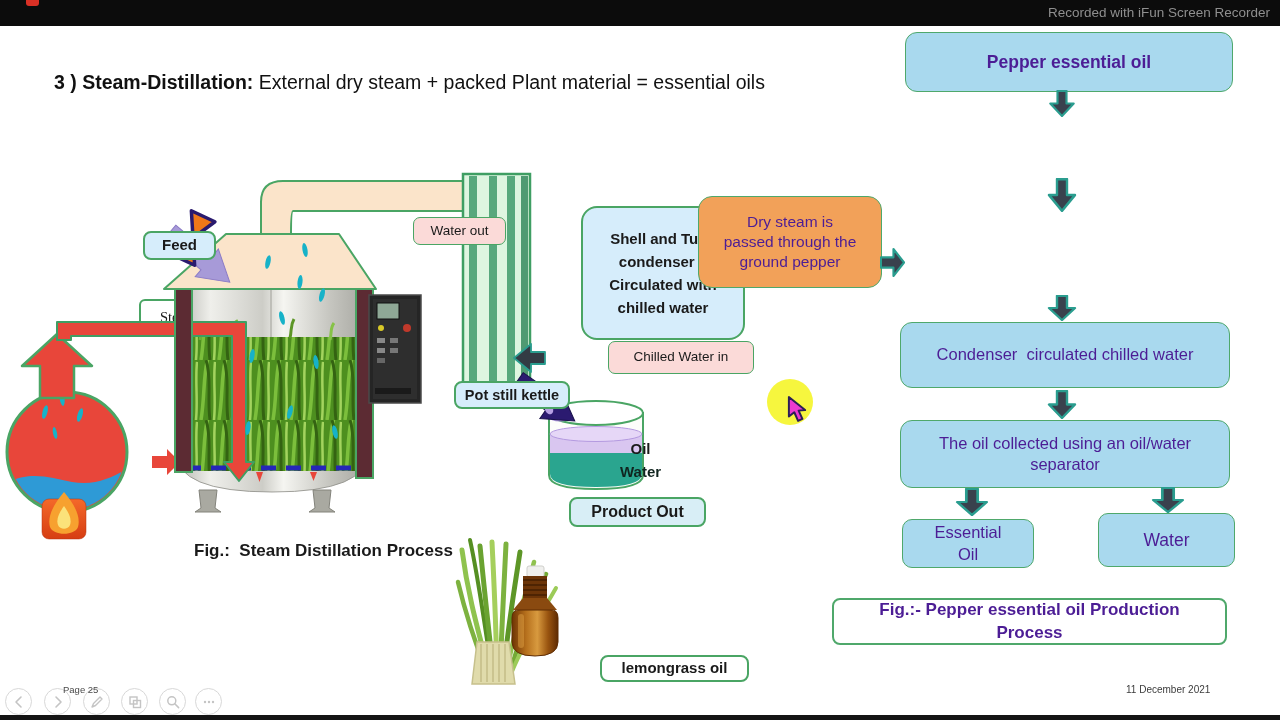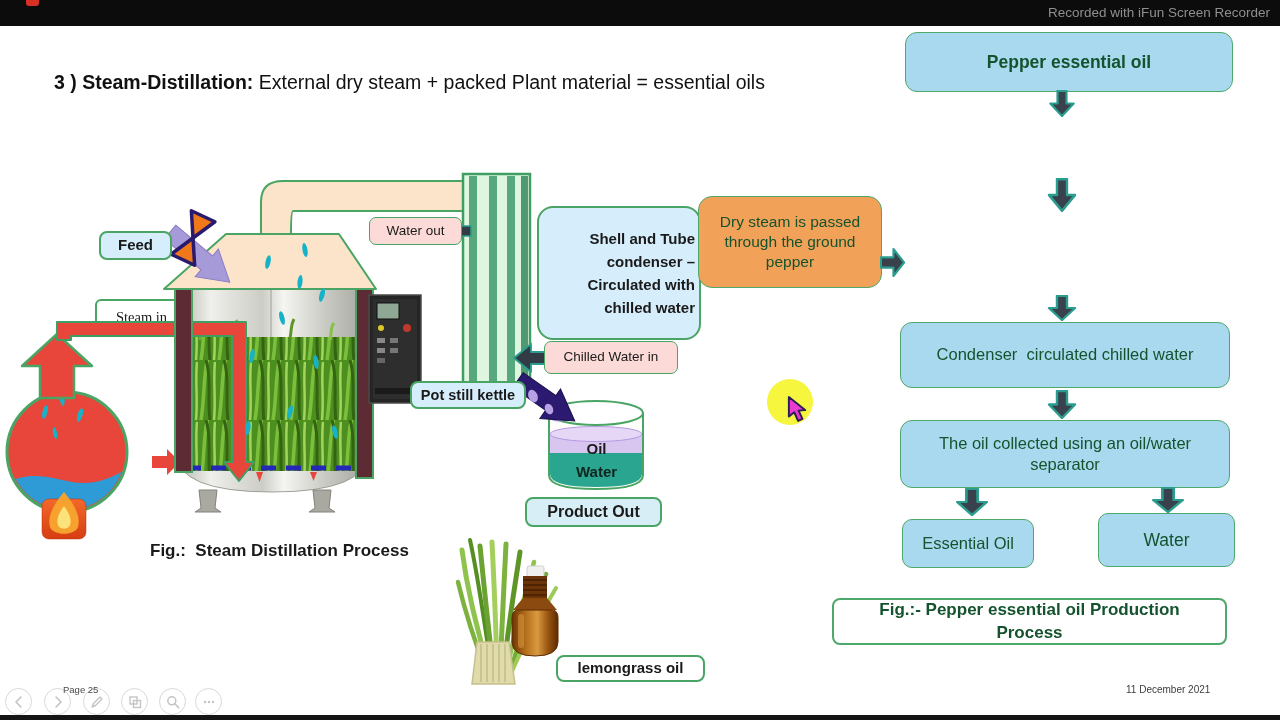--- a/index.html
+++ b/index.html
@@ -9,30 +9,30 @@
   #topbar{position:absolute;left:0;top:0;width:1280px;height:26px;background:#0c0c0c;z-index:10;}
   #topbar .wm{position:absolute;right:10px;top:0;line-height:26px;font-size:13.5px;color:#8f8f8f;}
   #rec-ind{position:absolute;left:26px;top:0;width:13px;height:6px;background:#d93025;
            border-radius:0 0 3px 3px;z-index:11;}
   
   #title{position:absolute;left:54px;top:71px;width:810px;font-size:19.5px;color:#111;z-index:2;}
   #title .b{font-weight:bold;}
   
   #diag{position:absolute;left:0;top:0;z-index:1;pointer-events:none;}
   
-  .lbl{position:absolute;display:flex;align-items:center;justify-content:center;text-align:right;
-       box-sizing:border-box;z-index:2;color:#1a1a1a;line-height:1.25;}
+  .lbl{position:absolute;display:flex;align-items:center;justify-content:center;text-align:center;
+       box-sizing:border-box;z-index:2;color:#1a1a1a;line-height:1.25;margin-left:44px;}
   .blue{background:#d6edfb;border:2px solid #4aa564;border-radius:8px;}
   .pink{background:#fbdad8;border:1.5px solid #4aa564;border-radius:7px;}
   .wlbl{background:#ffffff;border:2px solid #4aa564;border-radius:8px;}
   .under{z-index:0 !important;align-items:flex-start !important;padding-top:7px;font-family:Liberation Serif, serif;}
   
   .fcbox{position:absolute;display:flex;align-items:center;justify-content:center;text-align:center;
-         background:#a9d9ee;border:1.6px solid #4fa86b;border-radius:12px;color:#14532d;
-         font-size:16.5px;line-height:1.3;z-index:2;box-sizing:border-box;padding:4px 12px;}
+         background:#a9d9ee;border:1.6px solid #4fa86b;border-radius:12px;color:#4c1d95;
+         font-size:16.5px;line-height:1.3;z-index:2;box-sizing:border-box;padding:4px 24px;}
   .prewrap{white-space:pre-wrap;}
   .pre{white-space:pre;}
   .arr{position:absolute;z-index:3;}
   
   #cursor-halo{position:absolute;left:767px;top:379px;width:46px;height:46px;border-radius:50%;
                background:#f6f63e;z-index:20;}
   #cursor{position:absolute;left:787px;top:396px;z-index:21;}
   
   .tbtn{position:absolute;top:688px;width:27px;height:27px;border:1.5px solid #d8d8d8;border-radius:50%;
         background:#fff;display:flex;align-items:center;justify-content:center;z-index:15;box-sizing:border-box;}
@@ -228,21 +228,21 @@
       <line x1="523" y1="595" x2="547" y2="595" stroke="#451f02" stroke-width="1.5"></line>
       <path d="M523,598 L513,610 L557,610 L547,598 Z" fill="#8a4a10"></path>
       <path d="M512,618 Q512,609 520,610 L550,610 Q558,609 558,618 L558,642 Q558,656 535,656 Q512,656 512,642 Z" fill="url(#amber)" stroke="#5e2c03" stroke-width="1"></path>
       <rect x="518" y="614" width="6" height="34" rx="3" fill="#d89a3f" opacity="0.55"></rect>
     </g>
   </svg>
 
   <div class="lbl blue" style="left:99px;top:231px;width:73px;height:29px;font-size:15px;font-weight:bold;">Feed</div>
   <div class="lbl pink" style="left:369px;top:217px;width:93px;height:28px;font-size:13.5px;">Water out</div>
   <div class="lbl blue" style="left:537px;top:206px;width:164px;height:134px;font-size:15px;font-weight:bold;border-radius:16px;line-height:1.55;padding:2px 4px;">Shell and Tube condenser – Circulated with chilled water</div>
-  <div class="lbl pink" style="left:544px;top:341px;width:134px;height:33px;font-size:13.5px;">Chilled Water in</div>
+  <div class="lbl pink" style="left:564px;top:341px;width:146px;height:33px;font-size:13.5px;">Chilled Water in</div>
   <div class="lbl blue" style="left:410px;top:381px;width:116px;height:28px;font-size:14.5px;font-weight:bold;">Pot still kettle</div>
   <div class="lbl" style="left:549px;top:440px;width:95px;font-size:15px;font-weight:bold;">Oil</div>
   <div class="lbl" style="left:549px;top:463px;width:95px;font-size:15px;font-weight:bold;color:#10241f;">Water</div>
   <div class="lbl blue" style="left:525px;top:497px;width:137px;height:30px;font-size:16px;font-weight:bold;background:#d8eef6;">Product Out</div>
   <div class="lbl pre" style="left:150px;top:540px;width:300px;font-size:17px;font-weight:bold;justify-content:flex-start;">Fig.:  Steam Distillation Process</div>
   <div class="lbl wlbl" style="left:556px;top:655px;width:149px;height:27px;font-size:15px;font-weight:bold;">lemongrass oil</div>
 
   <div class="fcbox" style="left:905px;top:32px;width:328px;height:60px;font-size:17.5px;font-weight:bold;">Pepper essential oil</div>
   <div class="fcbox" style="left:698px;top:196px;width:184px;height:92px;background:#f2a159;border-radius:14px;font-size:15.5px;">Dry steam is passed through the ground pepper</div>
   <div class="fcbox prewrap" style="left:900px;top:322px;width:330px;height:66px;">Condenser  circulated chilled water</div>

